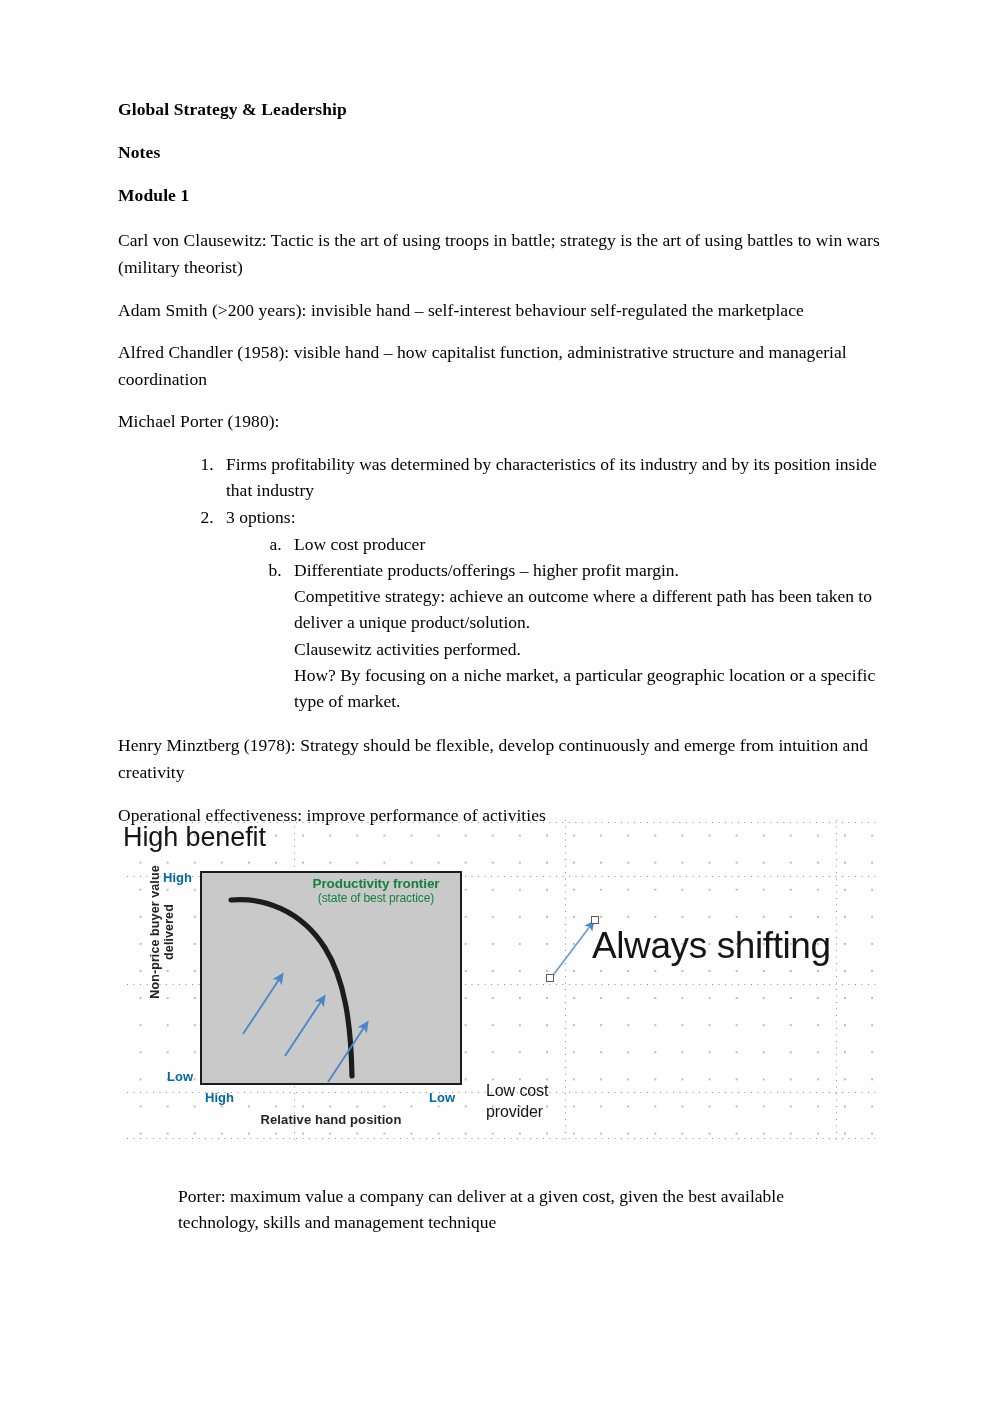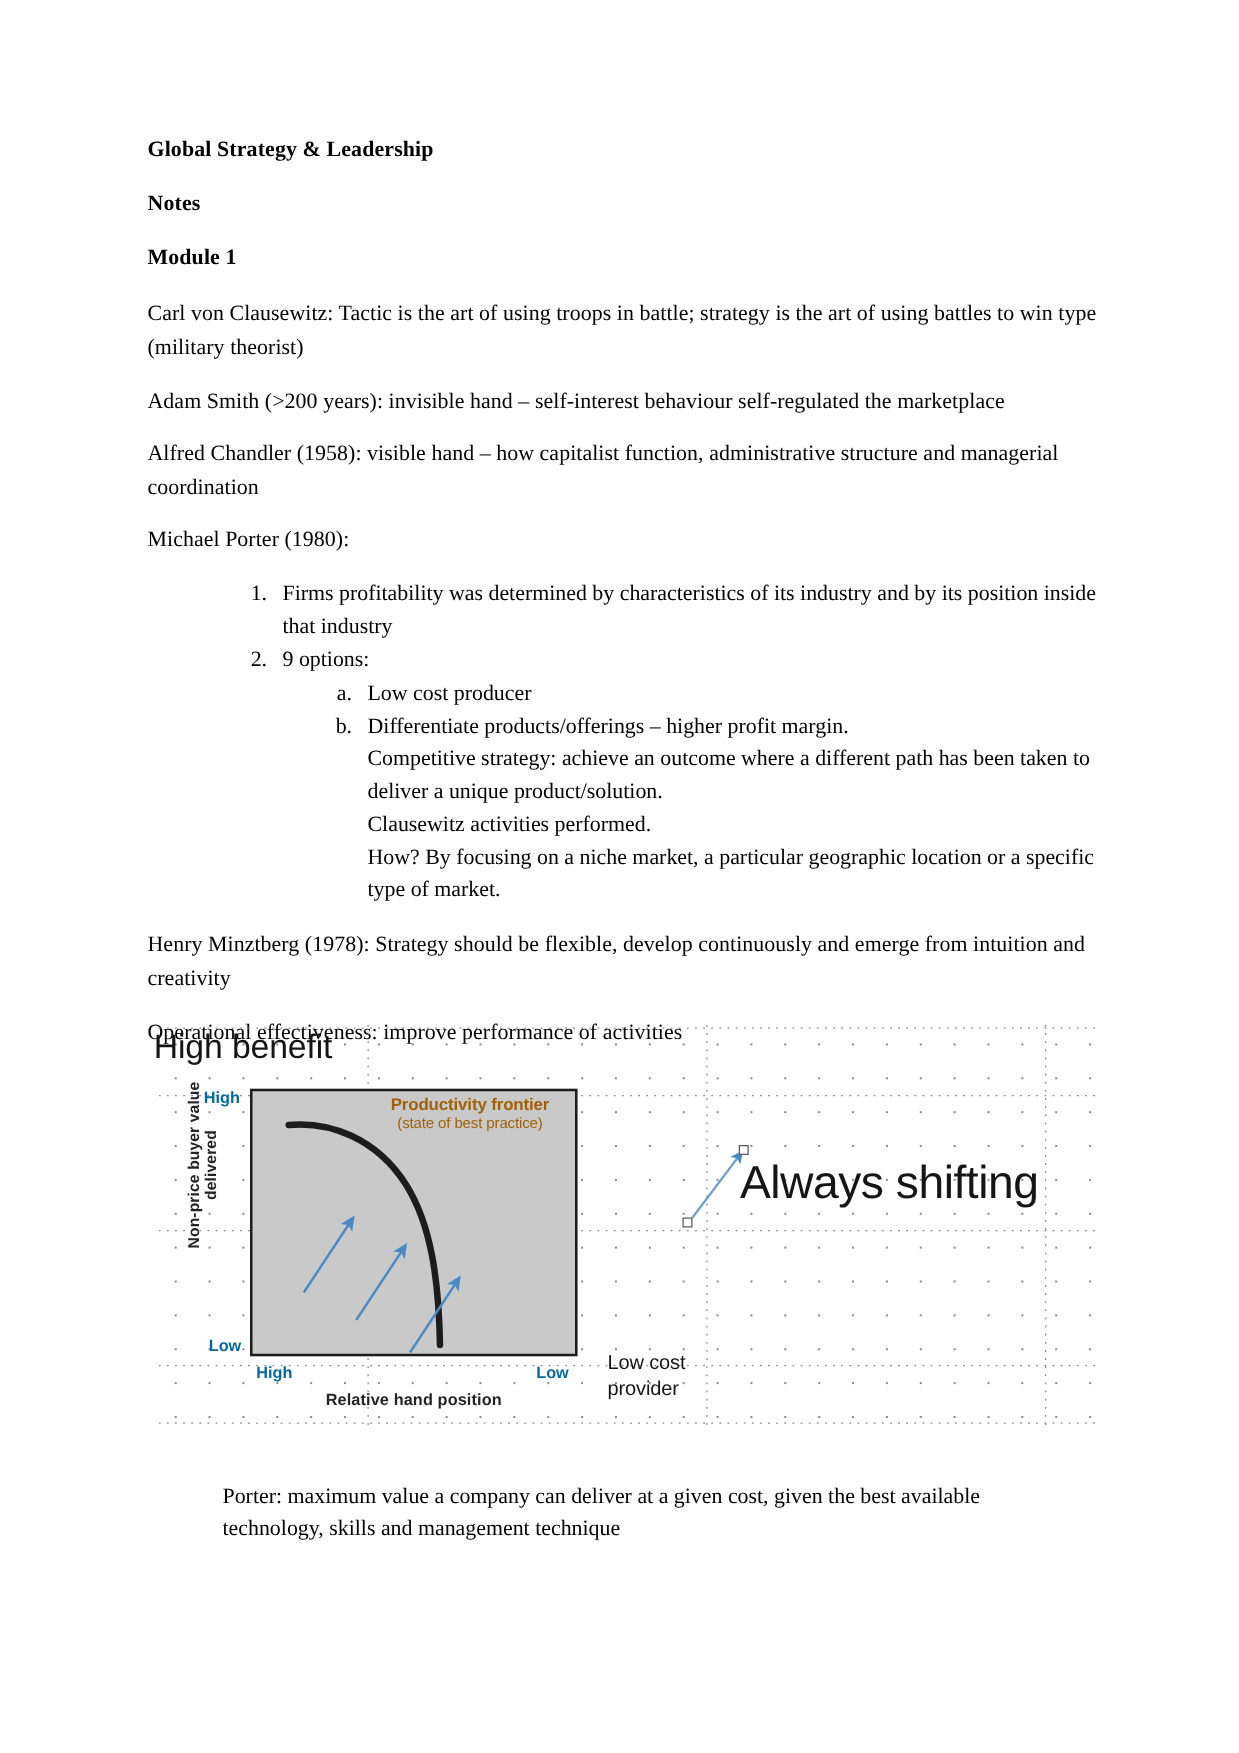--- a/index.html
+++ b/index.html
@@ -20,21 +20,21 @@
   .page {
     position: absolute;
     inset: 0;
     background: #fefefe;
   }
 
   
   .doc {
     position: absolute;
     left: 118px;
-    top: 108px;
+    top: 98px;
     width: 766px;
   }
 
   .hd {
     font-weight: bold;
     font-size: 17.5px;
     line-height: 1.35;
     margin: 0 0 19.5px 0;
     letter-spacing: 0.1px;
   }
@@ -191,21 +191,21 @@
     color: #242424;
     letter-spacing: 0.1px;
   }
   .fig-frontier-label {
     position: absolute;
     left: 158px;
     top: 10px;
     width: 170px;
     text-align: center;
     font-family: "Liberation Sans", "DejaVu Sans", sans-serif;
-    color: #a16207;
+    color: #15803d;
     pointer-events: none;
   }
   .fig-frontier-label .t1 {
     display: block;
     font-weight: bold;
     font-size: 13.5px;
     letter-spacing: -0.1px;
   }
   .fig-frontier-label .t2 {
     display: block;
@@ -244,31 +244,31 @@
 <body>
 
 <div class="page">
 
   <div class="doc">
 
     <p class="hd">Global Strategy &amp; Leadership</p>
     <p class="hd">Notes</p>
     <p class="hd">Module 1</p>
 
-    <p class="para">Carl von Clausewitz: Tactic is the art of using troops in battle; strategy is the art of using battles to win type (military theorist)</p>
+    <p class="para">Carl von Clausewitz: Tactic is the art of using troops in battle; strategy is the art of using battles to win wars (military theorist)</p>
     <p class="para">Adam Smith (&gt;200 years): invisible hand – self-interest behaviour self-regulated the marketplace</p>
     <p class="para">Alfred Chandler (1958): visible hand – how capitalist function, administrative structure and managerial coordination</p>
     <p class="para">Michael Porter (1980):</p>
 
     <ol class="lvl1">
       <li>
         <span>Firms profitability was determined by characteristics of its industry and by its position inside that industry</span>
       </li>
       <li>
-        <span>9 options:</span>
+        <span>3 options:</span>
         <ol class="lvl2">
           <li>
             <span class="subline">Low cost producer</span>
           </li>
           <li>
             <span class="subline">Differentiate products/offerings – higher profit margin.</span>
             <span class="subline">Competitive strategy: achieve an outcome where a different path has been taken to deliver a unique product/solution.</span>
             <span class="subline">Clausewitz activities performed.</span>
             <span class="subline">How? By focusing on a niche market, a particular geographic location or a specific type of market.</span>
           </li>

